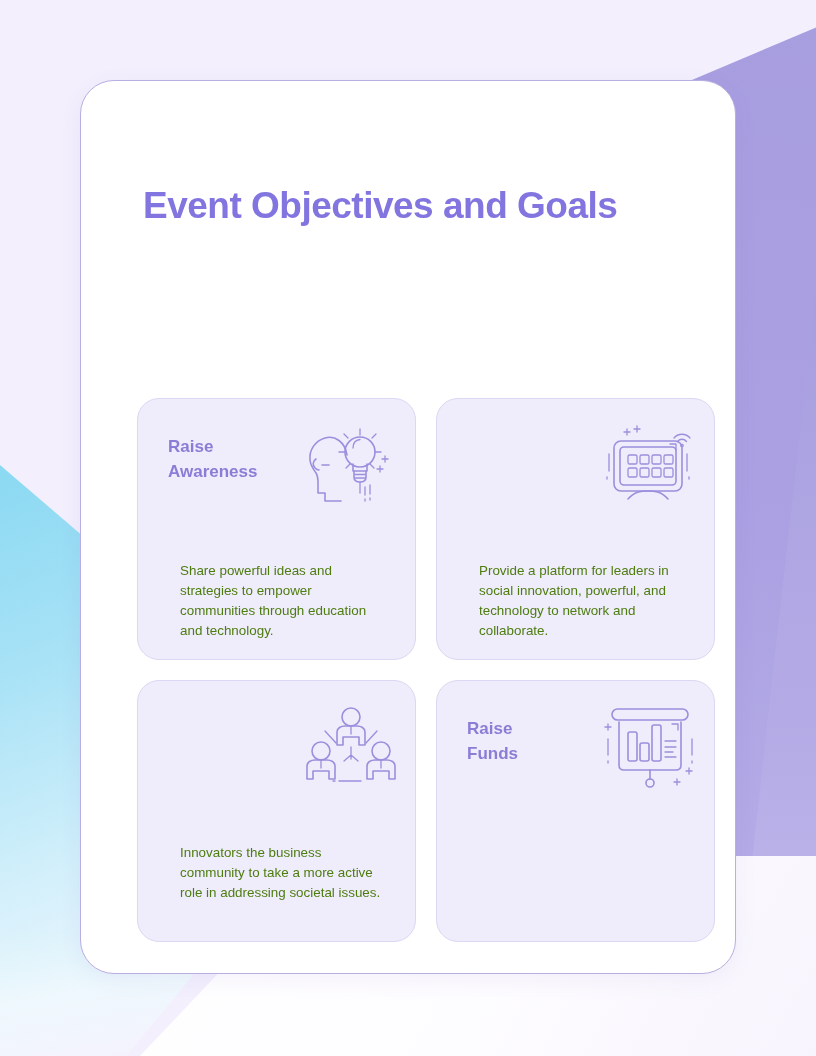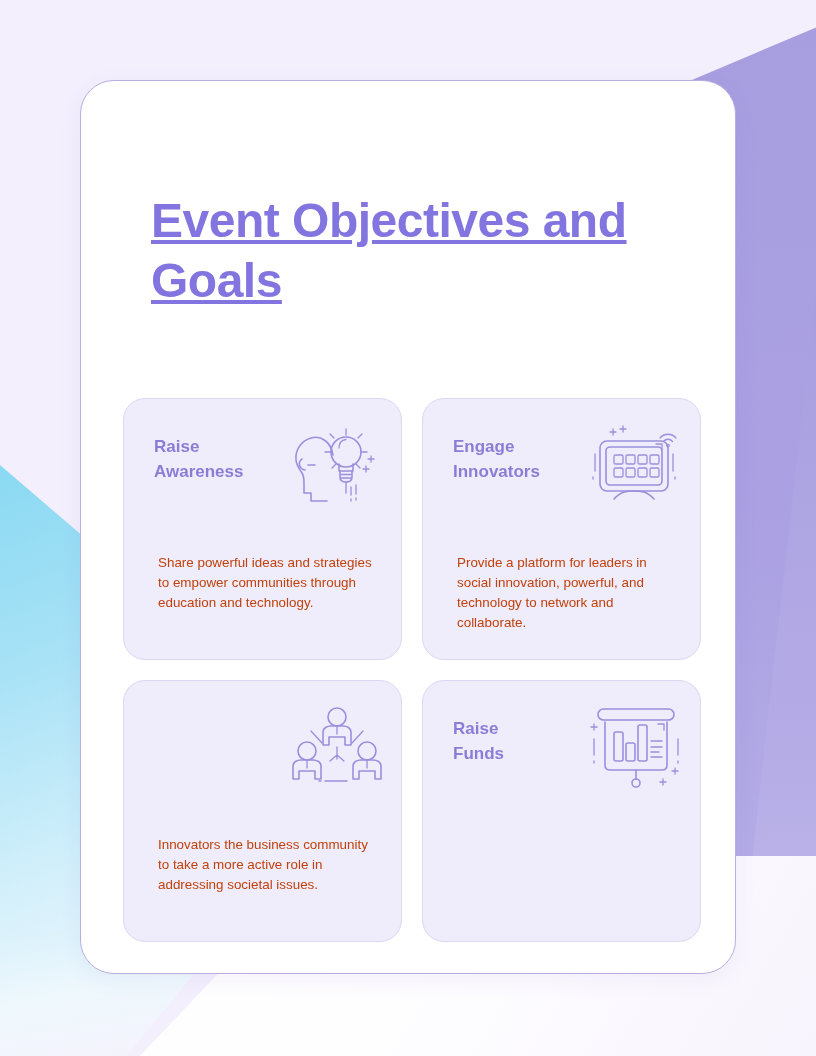--- a/index.html
+++ b/index.html
@@ -88,33 +88,32 @@
     border-radius: 34px;
     box-sizing: border-box;
     box-shadow: 0 6px 22px rgba(110, 90, 180, 0.07);
   }
 
   .title {
     position: absolute;
     left: 54px;
     top: 94px;
     width: 560px;
-    margin: 16px;
-    font-size: 48px;
+    margin: 8px;
+    font-size: 37px;
     line-height: 1.24;
     font-weight: 700;
     letter-spacing: -0.5px;
     color: #8275e0;
-    text-decoration: underline;
   }
 
   
   .cards {
     position: absolute;
-    left: 42px;
+    left: 56px;
     top: 317px;
     width: 578px;
     display: grid;
     grid-template-columns: 279px 279px;
     grid-template-rows: 262px 262px;
     gap: 20px 20px;
   }
 
   .card {
     position: relative;
@@ -130,28 +129,28 @@
     margin: 0;
     font-size: 17px;
     font-weight: 700;
     line-height: 1.45;
     color: #8b7dd6;
     max-width: 140px;
     white-space: pre-line;
   }
 
   .card-desc {
-    margin: 4px;
+    margin: 12px;
     position: absolute;
     left: 30px;
     right: 22px;
     top: 150px;
     font-size: 13.4px;
     line-height: 1.49;
-    color: #c2410c;
+    color: #4d7c0f;
   }
 
   .card-icon {
     position: absolute;
     right: 16px;
     top: 22px;
     width: 96px;
     height: 90px;
   }
   .card-icon svg {
@@ -211,22 +210,20 @@
             <path class="ico-thin" d="M57 61 L57 72"></path>
             <path class="ico-thin" d="M62 66 L62 74 M67 64 L67 73 M62 78 L62 80 M67 77 L67 79"></path>
             <path class="ico-thin" d="M79 38 L85 38 M82 35 L82 41"></path>
             <path class="ico-thin" d="M74 48 L80 48 M77 45 L77 51"></path>
           </svg>
         </div>
         <p class="card-desc">Share powerful ideas and strategies to empower communities through education and technology.</p>
       </div>
 
       <div class="card">
-        <h2 class="card-title">Engage
-Innovators</h2>
         <div class="card-icon">
           <svg viewBox="0 0 96 90" xmlns="http://www.w3.org/2000/svg">
             <rect class="ico" x="12" y="20" width="68" height="50" rx="7"></rect>
             <rect class="ico" x="18" y="26" width="56" height="38" rx="4"></rect>
             <rect class="ico-thin" x="26" y="34" width="9" height="9" rx="1.6"></rect>
             <rect class="ico-thin" x="38" y="34" width="9" height="9" rx="1.6"></rect>
             <rect class="ico-thin" x="50" y="34" width="9" height="9" rx="1.6"></rect>
             <rect class="ico-thin" x="62" y="34" width="9" height="9" rx="1.6"></rect>
             <rect class="ico-thin" x="26" y="47" width="9" height="9" rx="1.6"></rect>
             <rect class="ico-thin" x="38" y="47" width="9" height="9" rx="1.6"></rect>

